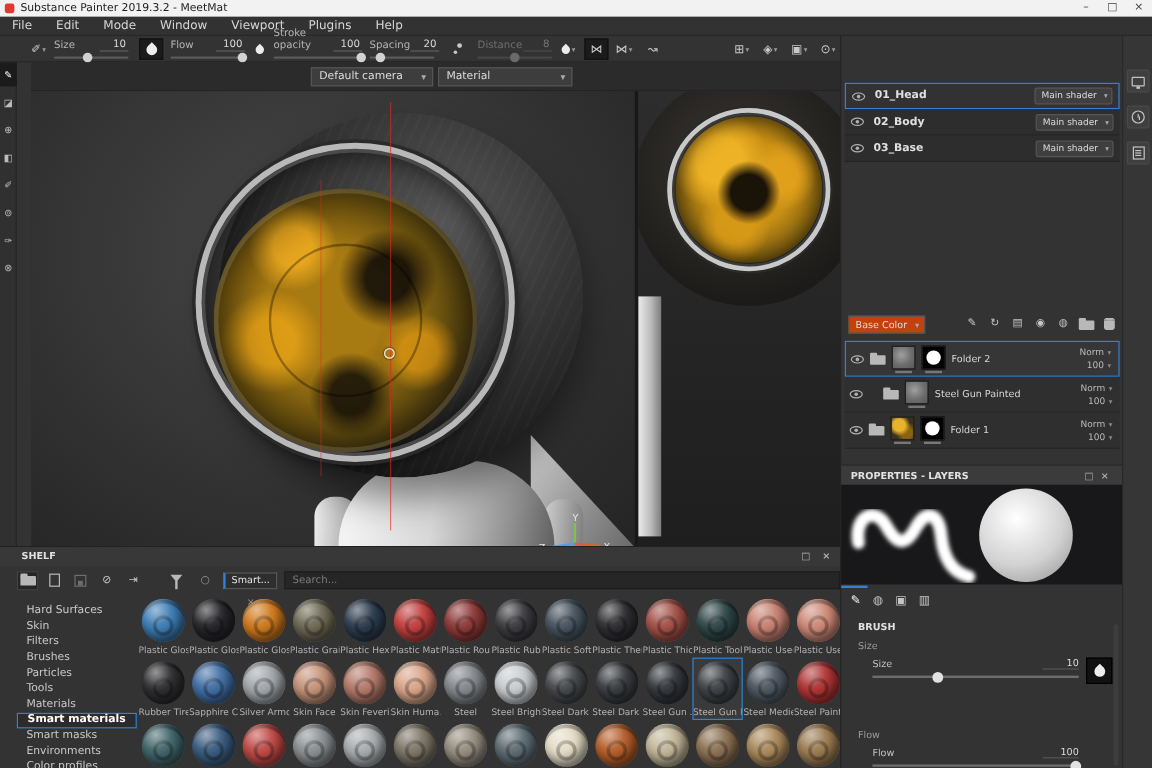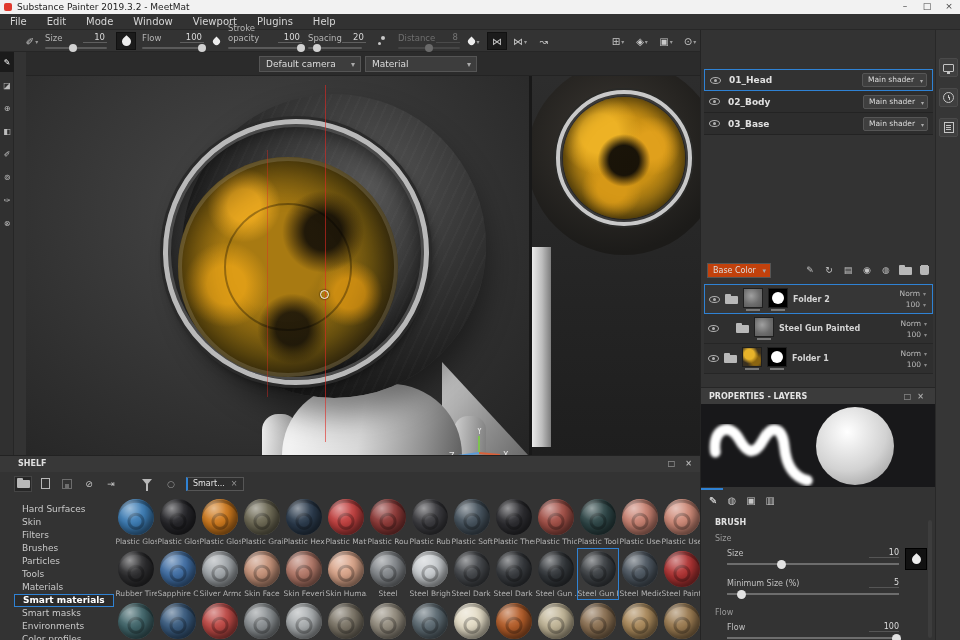--- a/index.html
+++ b/index.html
@@ -140,21 +140,21 @@
   .i-folder::after{content:"";position:absolute;left:0;top:2px;width:13px;height:8px;background:#b8b8b8;border-radius:1px;}
   .thumbwrap{display:flex;flex-direction:column;align-items:center;gap:1px;flex:none;}
   .thumb{width:20px;height:20px;border:1px solid #1f1f1f;background:#777;}
   .thumbwrap.noise .thumb{background:radial-gradient(circle at 40% 38%,#a0a0a0,#6d6d6d 55%,#585858);}
   .thumbwrap.yellow .thumb{background:
       radial-gradient(circle at 35% 35%,#e7b32a 0 30%,rgba(231,179,42,0) 55%),
       radial-gradient(circle at 70% 70%,#8a6410 0 25%,rgba(138,100,16,0) 50%),#3a3020;}
   .thumbwrap.mask .thumb{background:#000;position:relative;}
   .thumbwrap.mask .thumb::after{content:"";position:absolute;inset:3px;border-radius:50%;background:#fff;}
   .thumb-bar{width:14px;height:2px;background:#787878;}
-  .layer-name{font-size:8px;color:#d5d5d5;flex:1;white-space:nowrap;overflow:hidden;font-weight:bold;}
+  .layer-name{font-size:8px;color:#d5d5d5;flex:1;white-space:nowrap;overflow:hidden;}
   .layer-meta{display:flex;flex-direction:column;align-items:flex-end;gap:2px;font-size:7.5px;color:#bbb;padding-right:2px;}
   .layer-meta .mcaret{color:#888;font-size:6px;margin-left:3px;}
 
   .props-header{position:absolute;left:0;width:235px;height:17px;background:#3b3b3b;border-top:1px solid #262626;
      font-size:8px;font-weight:bold;color:#e3e3e3;line-height:17px;padding:0 8px;}
   .ph-icons{position:absolute;right:6px;top:0;font-size:8px;color:#aaa;letter-spacing:6px;}
   .preview{position:absolute;left:0;width:235px;height:83px;background:#18181a;}
   .preview-sphere{position:absolute;left:115px;top:3px;width:78px;height:78px;border-radius:50%;
      background:radial-gradient(circle at 40% 32%,#ffffff,#d2d2d2 55%,#969696 95%);}
   .subtool-strip{position:absolute;left:0;width:235px;height:24px;display:flex;align-items:center;gap:10px;padding:0 8px;}
@@ -195,21 +195,21 @@
   .shelf-btn.active{background:#262626;border:1px solid #454545;}
   .i-doc{width:9px;height:11px;border:1px solid #b8b8b8;}
   .i-save{width:10px;height:10px;border:1px solid #6d6d6d;position:relative;}
   .i-save::after{content:"";position:absolute;left:2px;top:4px;width:4px;height:4px;background:#6d6d6d;}
   .i-funnel{width:0;height:0;border-left:5px solid transparent;border-right:5px solid transparent;border-top:6px solid #b8b8b8;position:relative;margin-top:-3px;}
   .i-funnel::after{content:"";position:absolute;left:-1px;top:-1px;width:2px;height:7px;background:#b8b8b8;}
   .i-trash{position:relative;width:9px;height:11px;}
   .i-trash::before{content:"";position:absolute;left:0;top:2px;width:9px;height:8px;background:#b8b8b8;border-radius:0 0 2px 2px;}
   .i-trash::after{content:"";position:absolute;left:1px;top:0;width:7px;height:1px;background:#b8b8b8;box-shadow:-1px 1px 0 #b8b8b8,1px 1px 0 #b8b8b8;}
   .chip{height:14px;background:#2e2e2e;border:1px solid #565656;border-left:2px solid var(--accent);
-     font-size:8px;color:#e5e5e5;line-height:12px;padding:0 5px;display:flex;gap:6px;align-items:center;}
+     font-size:8px;color:#e5e5e5;line-height:12px;padding:0 5px;display:flex;gap:6px;align-items:center;flex-direction:column;}
   .chip .x{color:#999;}
   .search{flex:1;height:15px;background:#262626;border:1px solid #1d1d1d;color:#cfcfcf;font-size:8.5px;padding:0 6px;
      font-family:"DejaVu Sans","Liberation Sans",sans-serif;}
   .search::placeholder{color:#7a7a7a;}
   .cats{position:absolute;left:14px;top:47px;width:100px;}
   .cat{height:13px;line-height:13px;font-size:9px;color:#c9c9c9;padding-left:8px;white-space:nowrap;}
   .cat.selected{border:1px solid var(--accent);background:#2b2b2b;color:#fff;font-weight:bold;line-height:11px;}
   .matgrid{position:absolute;left:115px;top:40px;width:585px;height:145px;overflow:hidden;
      display:grid;grid-template-columns:repeat(14,42px);grid-auto-rows:52px;}
   .swatch{display:flex;flex-direction:column;align-items:center;padding-top:3px;}
@@ -543,29 +543,20 @@
         <span class="ps-value">10</span>
         </div>
       <div class="ps-track">
           <span class="ps-handle" style="left:29%;"></span>
         </div>
     </div>
     <span class="brush-btn" style="top:518px;">
       <span class="tip"></span>
     </span>
 
-    <div class="pslider" style="top:548px;">
-      <div class="ps-row">
-          <span class="ps-label">Minimum Size (%)</span>
-        <span class="ps-value">5</span>
-        </div>
-      <div class="ps-track">
-          <span class="ps-handle" style="left:6%;"></span>
-        </div>
-    </div>
 
     <div class="abs group-label" style="left:14px;top:578px;">Flow</div>
     <div class="pslider" style="top:592px;">
       <div class="ps-row">
           <span class="ps-label">Flow</span>
         <span class="ps-value">100</span>
         </div>
       <div class="ps-track">
           <span class="ps-handle" style="left:96%;"></span>
         </div>
@@ -617,20 +608,21 @@
       <span class="shelf-btn">
           <span class="i-funnel"></span>
         </span>
       <span class="shelf-btn">
           <span style="color:#9a9a9a;">○</span>
         </span>
       <span class="chip">
         <span>Smart...</span>
         <span class="x">×</span>
       </span>
+      <input class="search" placeholder="Search..." style="">
     </div>
     <div class="cats">
         <div class="cat">Hard Surfaces</div>
         <div class="cat">Skin</div>
         <div class="cat">Filters</div>
         <div class="cat">Brushes</div>
         <div class="cat">Particles</div>
         <div class="cat">Tools</div>
         <div class="cat">Materials</div>
         <div class="cat selected">Smart materials</div>

